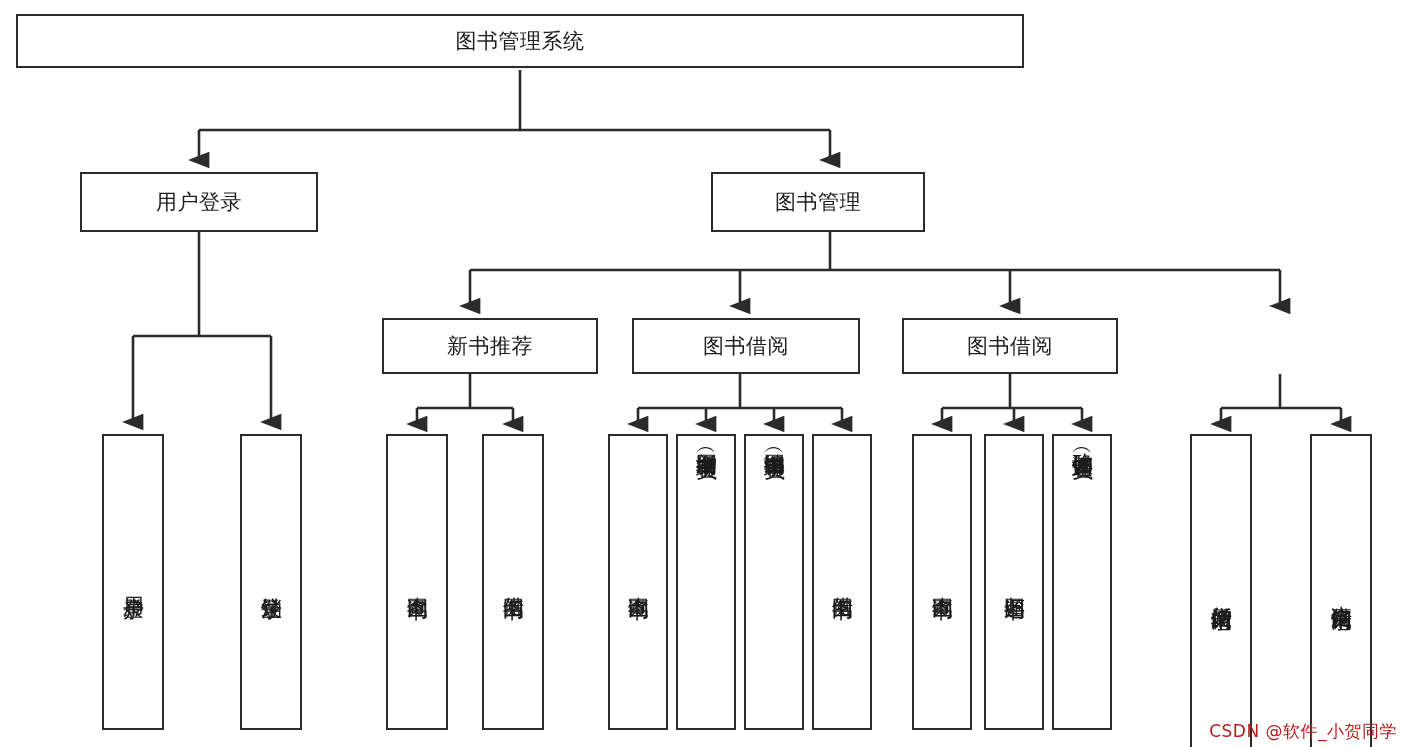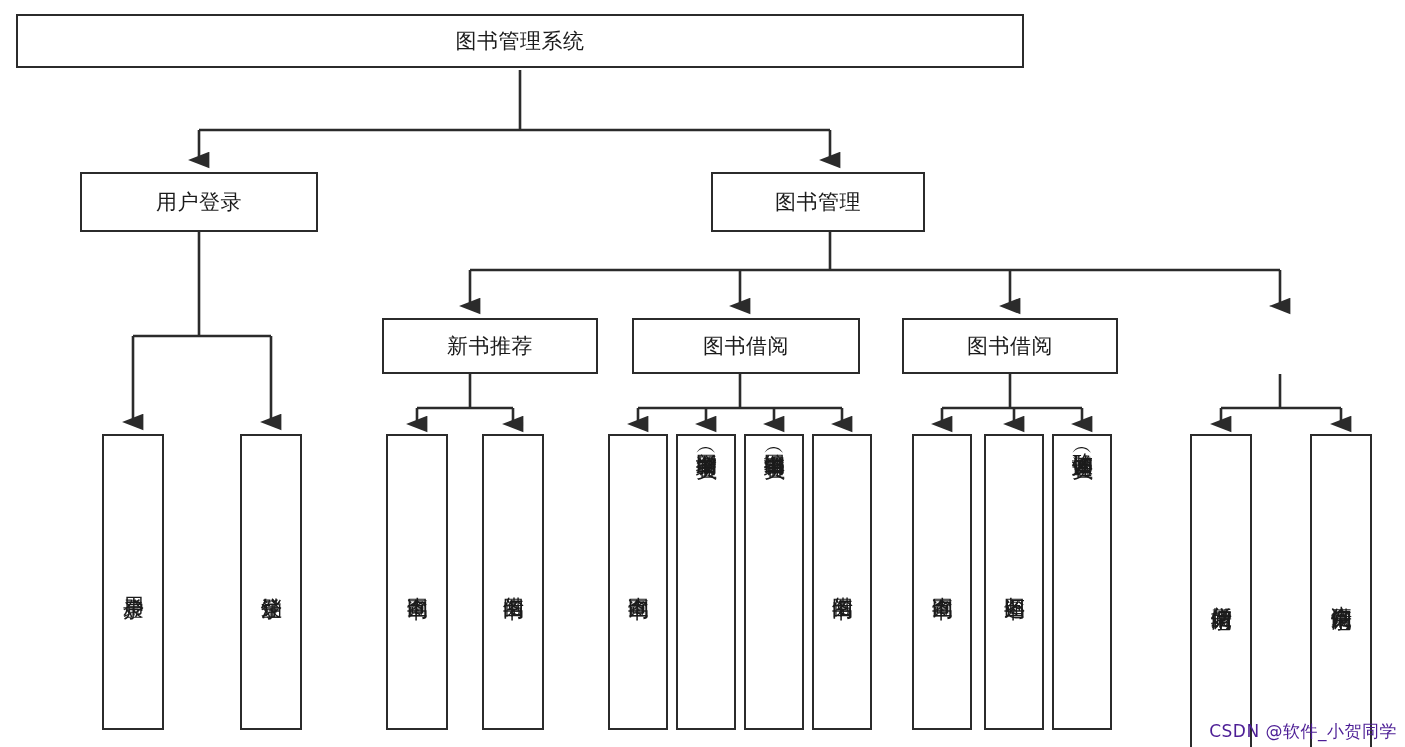--- a/index.html
+++ b/index.html
@@ -53,21 +53,21 @@
     white-space: nowrap;
   }
   .node.v-node.center-v {
     align-items: center;
   }
   #watermark {
     position: absolute;
     right: 8px;
     bottom: 4px;
     font-size: 17px;
-    color: #4c1d95;
+    color: #b91c1c;
     letter-spacing: 0.5px;
     white-space: nowrap;
     font-family: "DejaVu Sans", "Liberation Sans", sans-serif;
   }
 </style>
 </head>
 <body>
 
 <div id="stage">
 

